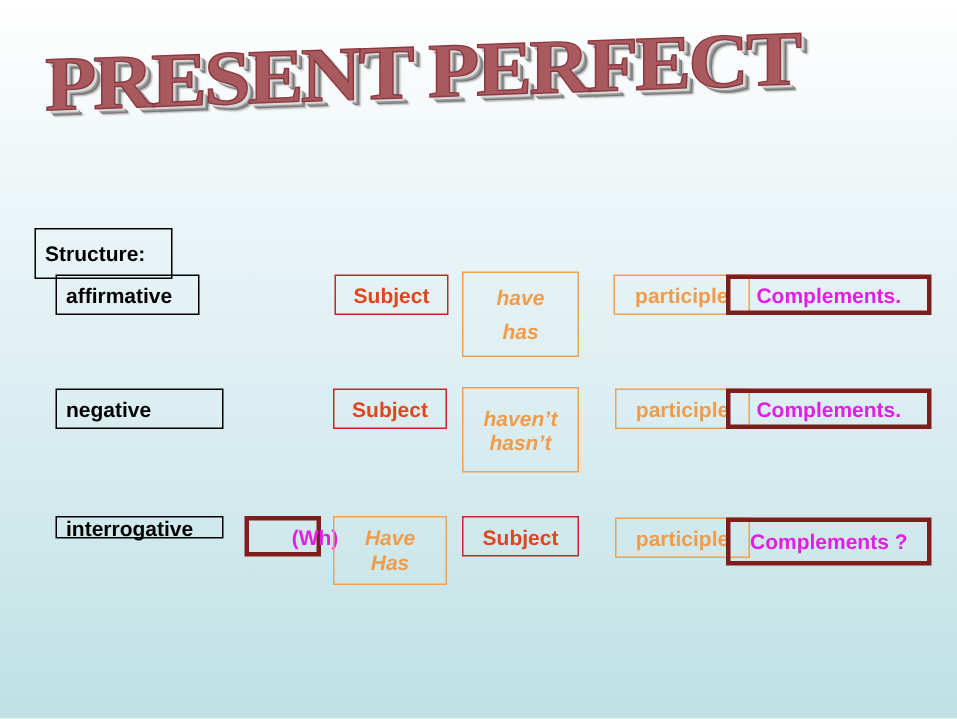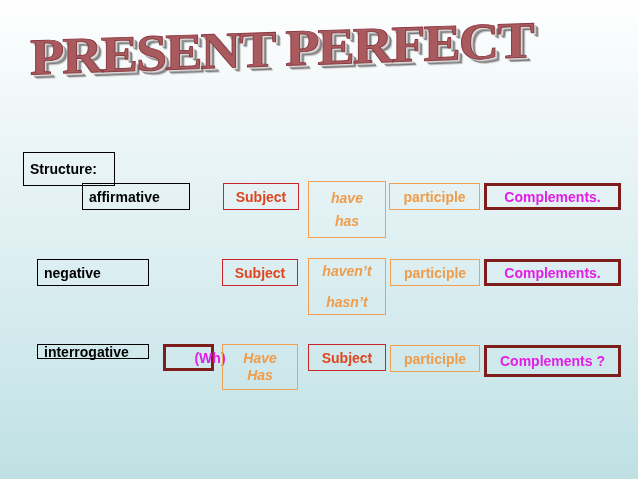--- a/index.html
+++ b/index.html
@@ -20,43 +20,43 @@
     white-space:nowrap;
   }
   .box {
     position:absolute; box-sizing:border-box;
     font-weight:bold; font-size:14px;
     display:flex; align-items:center; justify-content:center; text-align:center;
   }
   .label { border:1px solid #000; color:#000; justify-content:flex-start; padding-left:6px; }
   .subject { border:1px solid #c8242a; color:#e0461e; }
   .aux { border:1px solid #f0a050; color:#f09c4a; flex-direction:column;font-style:italic; }
-  .participle { border:1px solid #f0a050; color:#f09c4a; }
+  .participle { border:1px solid #f0a050; color:#f09c4a;margin-left:20px; }
   .comp { border:3px solid #7f1d1d; color:#e21de6; }
   .aux span { display:block; }
 </style>
 </head>
 <body>
 
 <div class="title">PRESENT PERFECT</div>
 
 <div class="box label" style="left:23px;top:134px;width:92px;height:34px;margin-top:18px;">Structure:</div>
 
-<div class="box label" style="left:37px;top:183px;width:108px;height:27px;margin-left:45px;">affirmative</div>
+<div class="box label" style="left:37px;top:183px;width:96px;height:27px;">affirmative</div>
 <div class="box subject" style="left:223px;top:183px;width:76px;height:27px;">Subject</div>
 <div class="box aux" style="left:308px;top:181px;width:78px;height:57px;justify-content:space-around;padding:4px 0;">
   <span>have</span>
   <span>has</span>
 </div>
 <div class="box participle" style="left:389px;top:183px;width:91px;height:27px;">participle</div>
 <div class="box comp" style="left:484px;top:183px;width:137px;height:27px;">Complements.</div>
 
 <div class="box label" style="left:37px;top:259px;width:112px;height:27px;">negative</div>
 <div class="box subject" style="left:222px;top:259px;width:76px;height:27px;">Subject</div>
-<div class="box aux" style="left:308px;top:258px;width:78px;height:57px;justify-content:space-between;padding:4px 0;">
+<div class="box aux" style="left:308px;top:258px;width:78px;height:57px;justify-content:center;padding:4px 0;">
   <span>haven’t</span>
   <span>hasn’t</span>
 </div>
 <div class="box participle" style="left:390px;top:259px;width:90px;height:27px;">participle</div>
 <div class="box comp" style="left:484px;top:259px;width:137px;height:27px;">Complements.</div>
 
 <div class="box label" style="left:37px;top:344px;width:112px;height:15px;">interrogative</div>
 <div class="box comp" style="left:163px;top:344px;width:51px;height:27px;padding-left:43px;">(Wh)</div>
 <div class="box aux" style="left:222px;top:344px;width:76px;height:46px;padding:2px 0;line-height:17px;">
   <span>Have</span>

